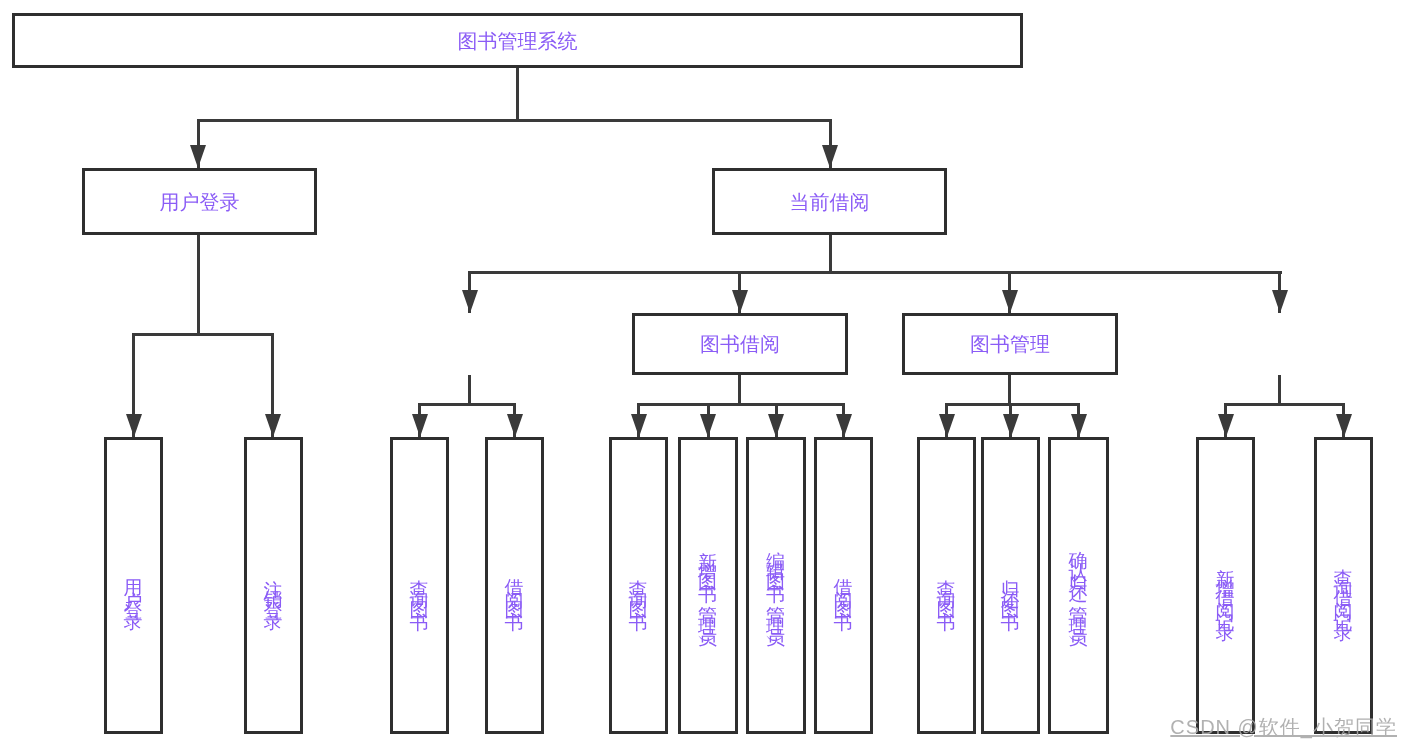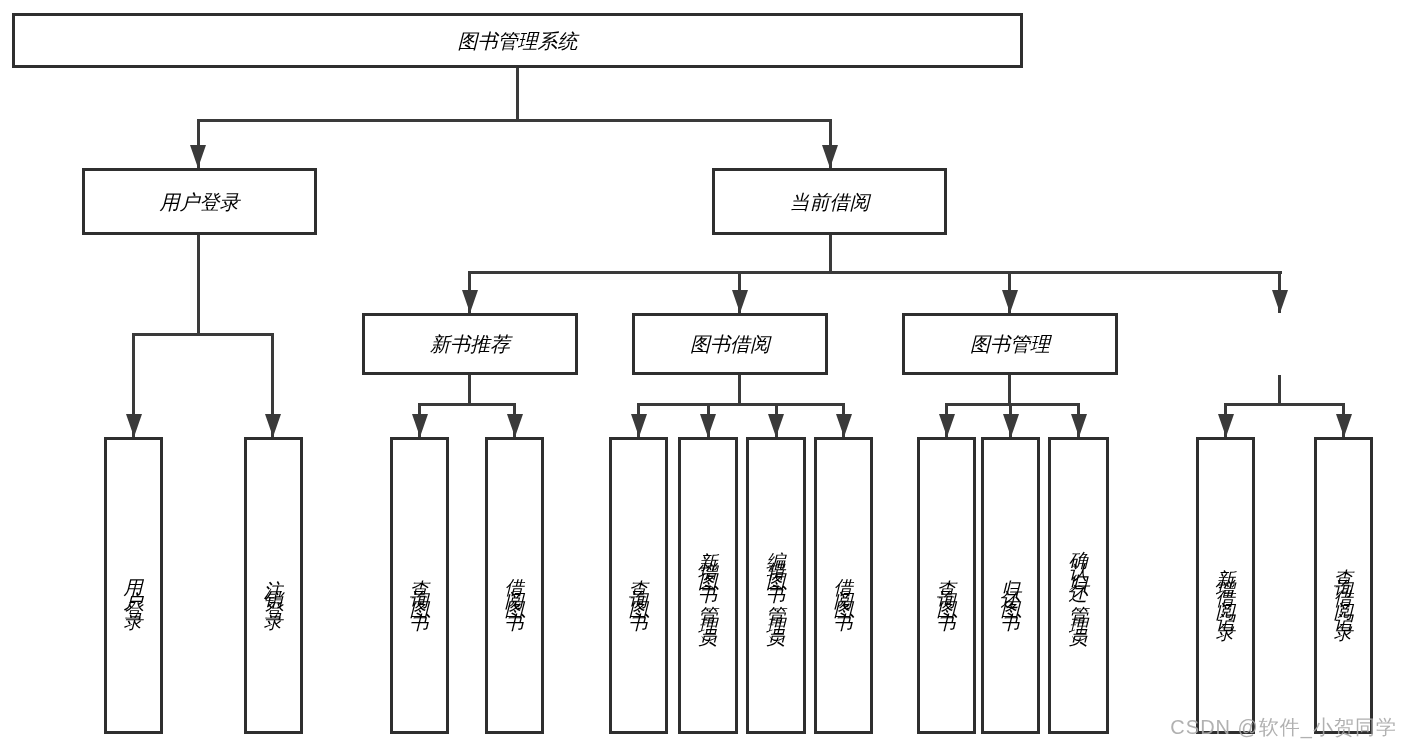--- a/index.html
+++ b/index.html
@@ -22,25 +22,24 @@
     position: absolute;
     box-sizing: border-box;
     border: 3px solid #2f2f2f;
     background: #ffffff;
     display: flex;
     align-items: center;
     justify-content: center;
     z-index: 2;
   }
   .box .lbl {
-    color: #000000;
+    color: #8b5cf6;
     font-size: 20px;
     line-height: 1.2;
     white-space: nowrap;
-    font-style: italic;
   }
   .leaf .lbl {
     writing-mode: vertical-rl;
     text-orientation: mixed;
     letter-spacing: 11px;
     font-size: 19px;
     line-height: 1;
     white-space: normal;
   }
   
@@ -62,20 +61,21 @@
   .watermark {
     position: absolute;
     right: 8px;
     bottom: 6px;
     font-size: 20px;
     letter-spacing: 1px;
     color: #a9a9a9;
     opacity: 0.9;
     z-index: 5;
     white-space: nowrap;
+    text-decoration: underline;
   }
 </style>
 </head>
 <body>
 
 <div class="canvas">
 
   <div class="box" style="left:12px; top:13px; width:1011px; height:55px;">
     <span class="lbl">图书管理系统</span>
   </div>
@@ -105,24 +105,21 @@
   <div class="line" style="left:469px; top:271px; width:813px; height:3px;"></div>
   <div class="line" style="left:468px; top:271px; width:3px; height:42px;"></div>
   <div class="line" style="left:738px; top:271px; width:3px; height:42px;"></div>
   <div class="line" style="left:1008px; top:271px; width:3px; height:42px;"></div>
   <div class="line" style="left:1278px; top:271px; width:3px; height:42px;"></div>
   <div class="arrow" style="left:462px; top:290px;"></div>
   <div class="arrow" style="left:732px; top:290px;"></div>
   <div class="arrow" style="left:1002px; top:290px;"></div>
   <div class="arrow" style="left:1272px; top:290px;"></div>
 
-  <div class="box" style="left:362px; top:313px; width:216px; height:62px;">
-    <span class="lbl">新书推荐</span>
-  </div>
-  <div class="box" style="left:632px; top:313px; width:196px; height:62px;">
+  <div class="box" style="left:632px; top:313px; width:216px; height:62px;">
     <span class="lbl">图书借阅</span>
   </div>
   <div class="box" style="left:902px; top:313px; width:216px; height:62px;">
     <span class="lbl">图书管理</span>
   </div>
 
   <div class="line" style="left:468px; top:375px; width:3px; height:31px;"></div>
   <div class="line" style="left:418px; top:403px; width:98px; height:3px;"></div>
   <div class="line" style="left:418px; top:403px; width:3px; height:34px;"></div>
   <div class="line" style="left:513px; top:403px; width:3px; height:34px;"></div>

